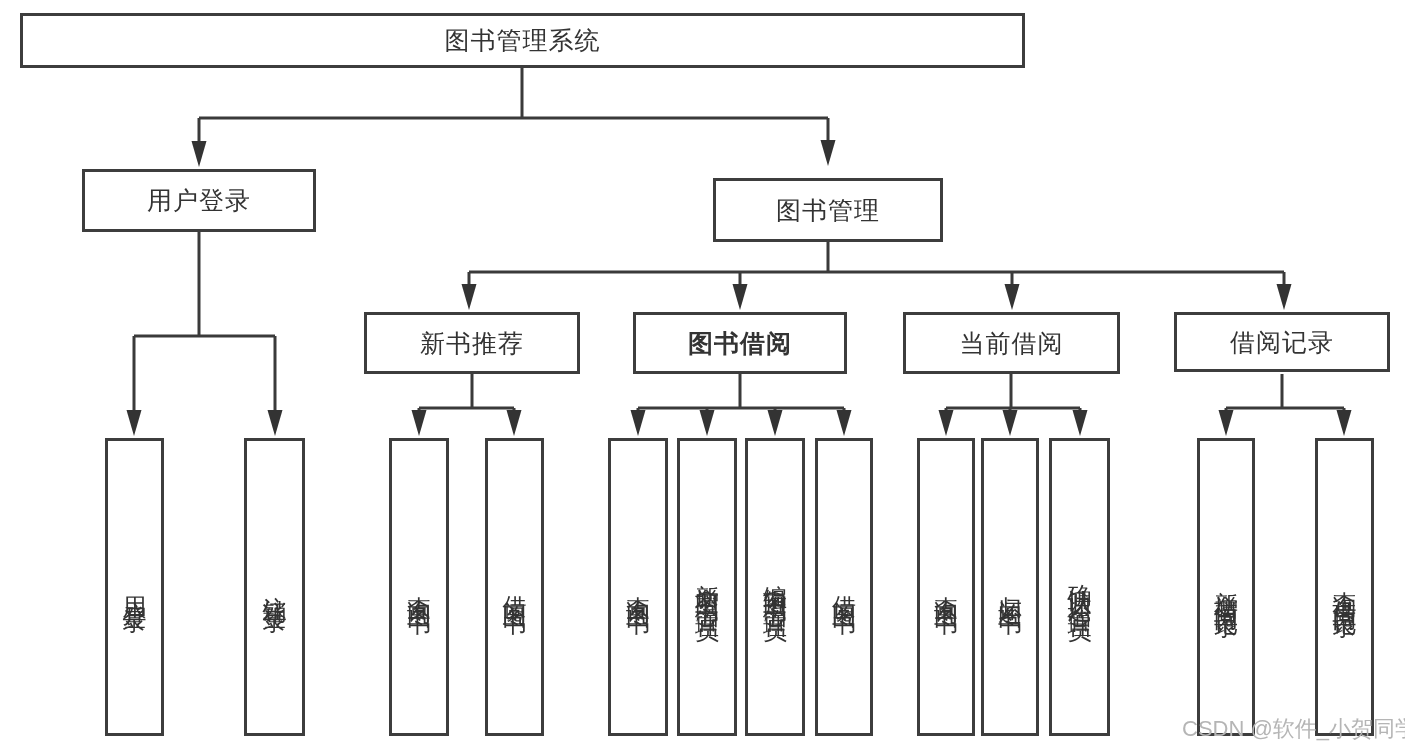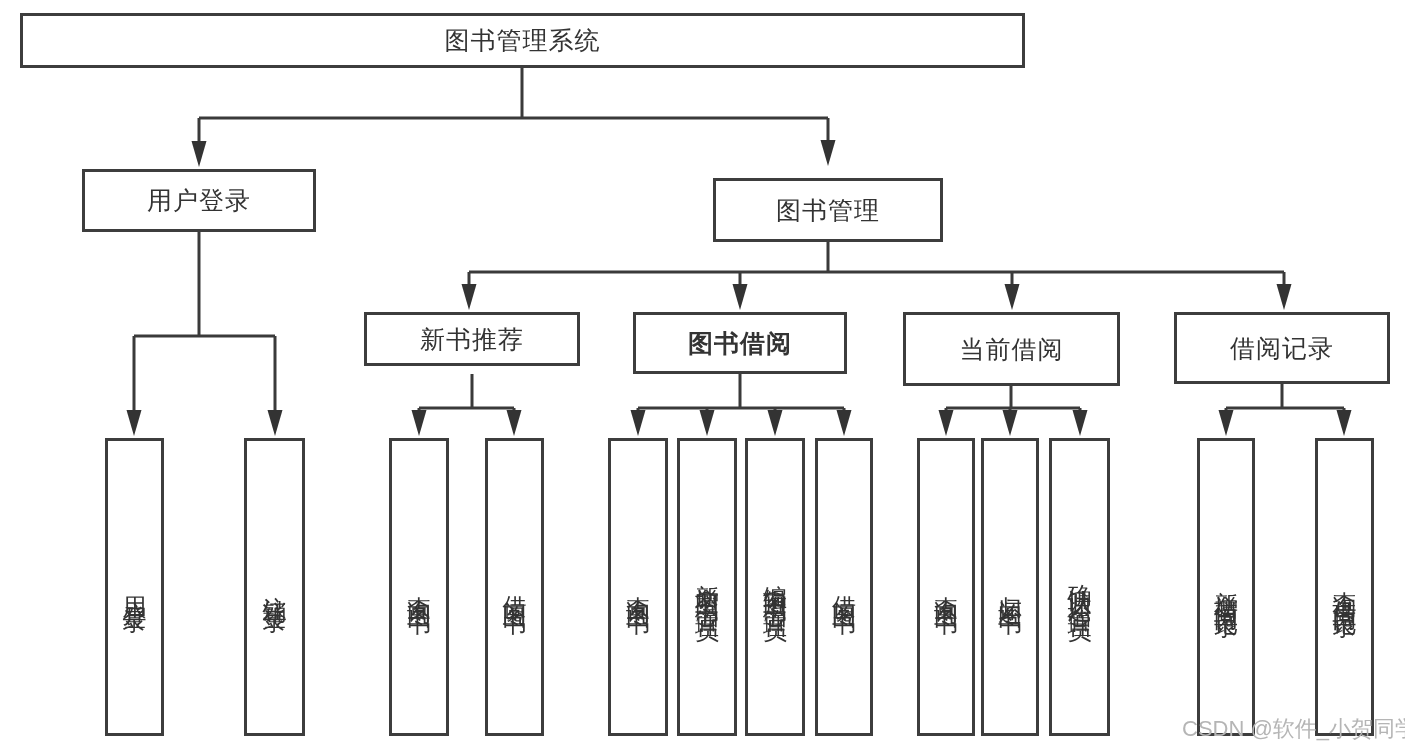--- a/index.html
+++ b/index.html
@@ -90,24 +90,24 @@
       <polygon points="1226,436 1218.5,410 1233.5,410"></polygon>
       <polygon points="1344,436 1336.5,410 1351.5,410"></polygon>
     </g>
   </svg>
 
   <div class="node hnode" style="left:20px;top:13px;width:1005px;height:55px;">图书管理系统</div>
 
   <div class="node hnode" style="left:82px;top:169px;width:234px;height:63px;">用户登录</div>
   <div class="node hnode" style="left:713px;top:178px;width:230px;height:64px;">图书管理</div>
 
-  <div class="node hnode" style="left:364px;top:312px;width:216px;height:54px;text-align:right;">新书推荐</div>
+  <div class="node hnode" style="left:364px;top:312px;width:216px;height:62px;text-align:right;">新书推荐</div>
   <div class="node hnode" style="left:633px;top:312px;width:214px;height:62px;font-weight:bold;">图书借阅</div>
-  <div class="node hnode" style="left:903px;top:312px;width:217px;height:74px;">当前借阅</div>
-  <div class="node hnode" style="left:1174px;top:312px;width:216px;height:72px;">借阅记录</div>
+  <div class="node hnode" style="left:903px;top:312px;width:217px;height:62px;">当前借阅</div>
+  <div class="node hnode" style="left:1174px;top:312px;width:216px;height:60px;">借阅记录</div>
 
   <div class="node leaf" style="left:105px;top:438px;width:59px;height:298px;">用户登录</div>
   <div class="node leaf" style="left:244px;top:438px;width:61px;height:298px;">注销登录</div>
 
   <div class="node leaf" style="left:389px;top:438px;width:60px;height:298px;">查询图书</div>
   <div class="node leaf" style="left:485px;top:438px;width:59px;height:298px;">借阅图书</div>
 
   <div class="node leaf" style="left:608px;top:438px;width:60px;height:298px;">查询图书</div>
   <div class="node leaf" style="left:677px;top:438px;width:60px;height:298px;">新增图书（管理员）</div>
   <div class="node leaf" style="left:745px;top:438px;width:60px;height:298px;">编辑图书（管理员）</div>

